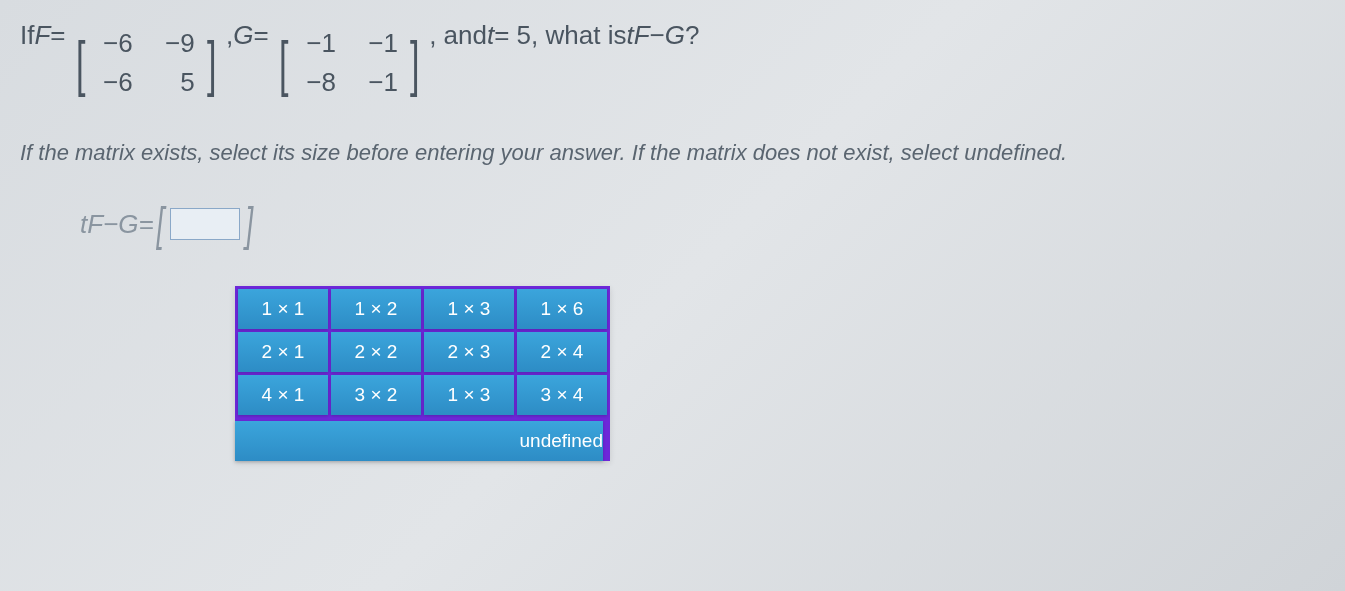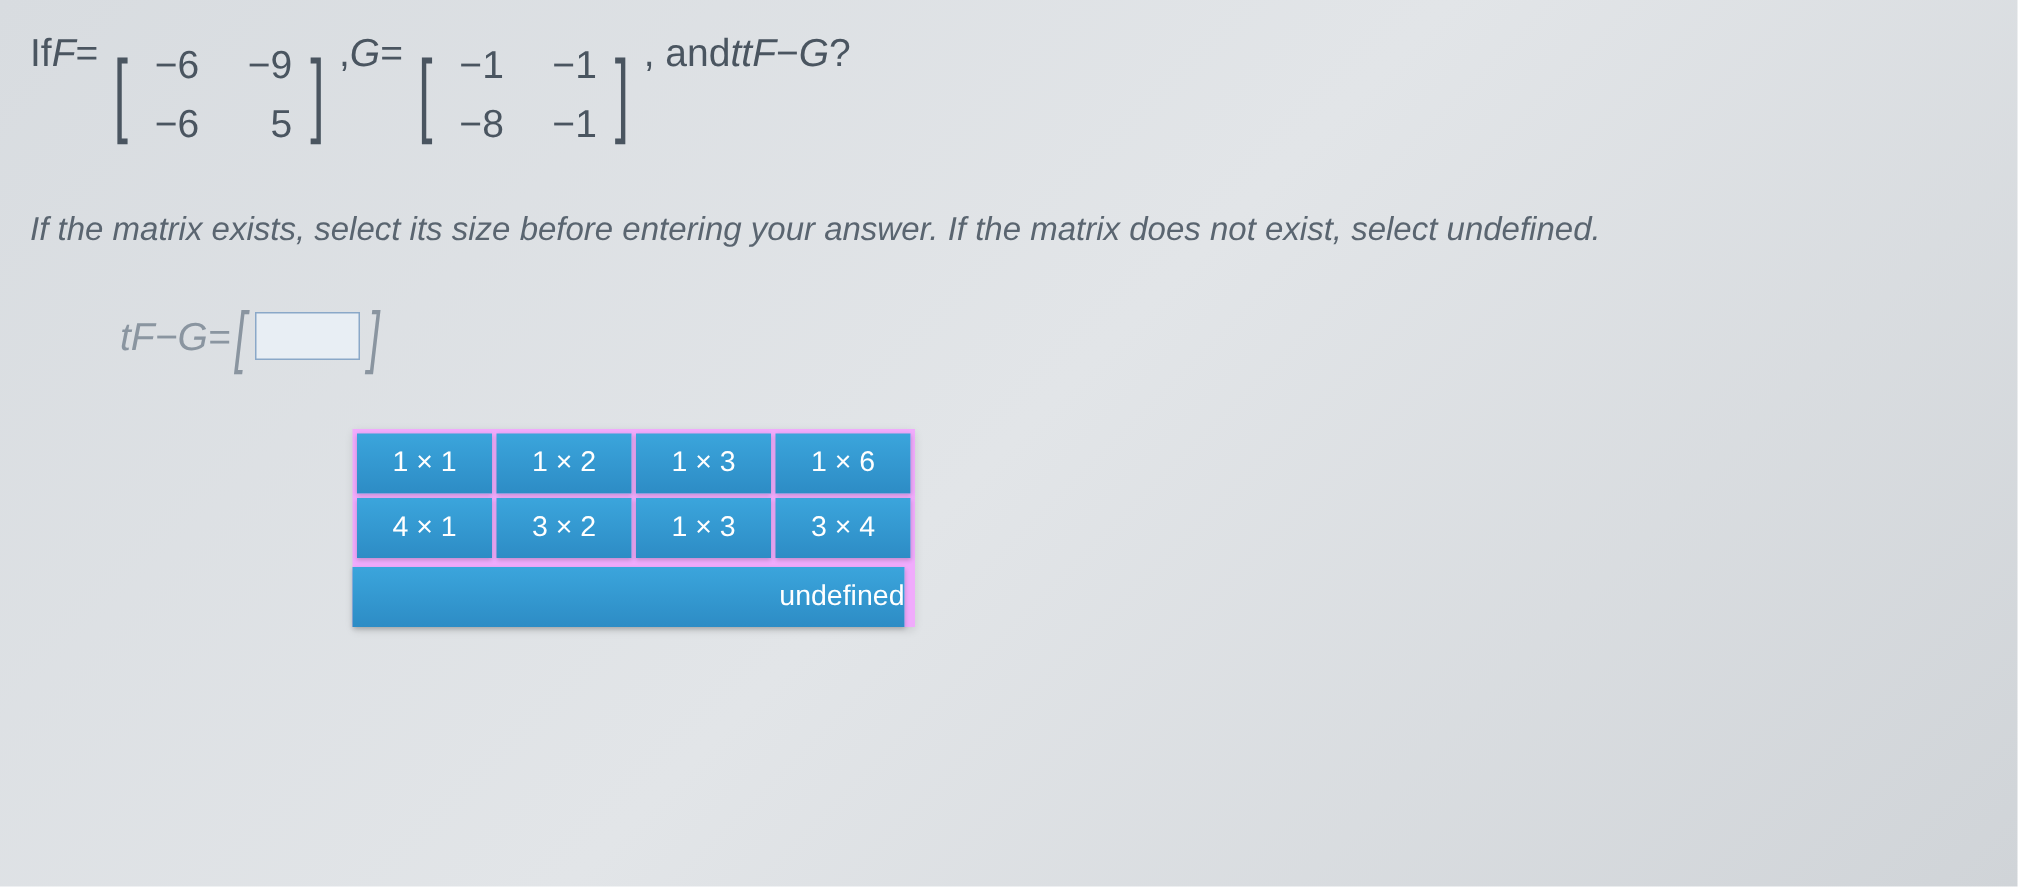--- a/index.html
+++ b/index.html
@@ -79,21 +79,21 @@
     .answer-input {
       width: 70px;
       height: 32px;
       border: 1.5px solid #8aa8c8;
       background: #e8eef4;
       margin: 0 3px;
     }
     .size-panel {
       margin-left: 215px;
       display: inline-block;
-      background: #f0abfc;
+      background: #6d28d9;
       padding: 0;
       box-shadow: 0 2px 6px rgba(0,0,0,0.12);
     }
     .size-grid {
       border-collapse: separate;
       border-spacing: 3px;
     }
     .size-btn {
       width: 90px;
       height: 40px;
@@ -156,20 +156,21 @@
       </div>
       <div class="matrix-row">
         <span class="matrix-cell">−8</span>
         <span class="matrix-cell">−1</span>
       </div>
     </span>
     <span class="bracket">]</span>
   </span>
   <span>, and </span>
   <span class="italic">t</span>
+  <span> = 5, what is </span>
   <span class="italic">t</span>
   <span class="italic">F</span>
   <span> − </span>
   <span class="italic">G</span>
   <span>?</span>
 </div>
 
 <div class="instruction">If the matrix exists, select its size before entering your answer. If the matrix does not exist, select undefined.</div>
 
 <div class="answer-line">
@@ -184,20 +185,26 @@
 </div>
 
 <div class="size-panel">
   <table class="size-grid">
     <tbody>
         <tr>
       <td><button class="size-btn">1 × 1</button></td>
       <td><button class="size-btn">1 × 2</button></td>
       <td><button class="size-btn">1 × 3</button></td>
       <td><button class="size-btn">1 × 6</button></td>
+    </tr>
+    <tr>
+      <td><button class="size-btn">2 × 1</button></td>
+      <td><button class="size-btn">2 × 2</button></td>
+      <td><button class="size-btn">2 × 3</button></td>
+      <td><button class="size-btn">2 × 4</button></td>
     </tr>
     <tr>
       <td><button class="size-btn">4 × 1</button></td>
       <td><button class="size-btn">3 × 2</button></td>
       <td><button class="size-btn">1 × 3</button></td>
       <td><button class="size-btn">3 × 4</button></td>
     </tr>
   </tbody>
     </table>
   <button class="undefined-btn">undefined</button>

